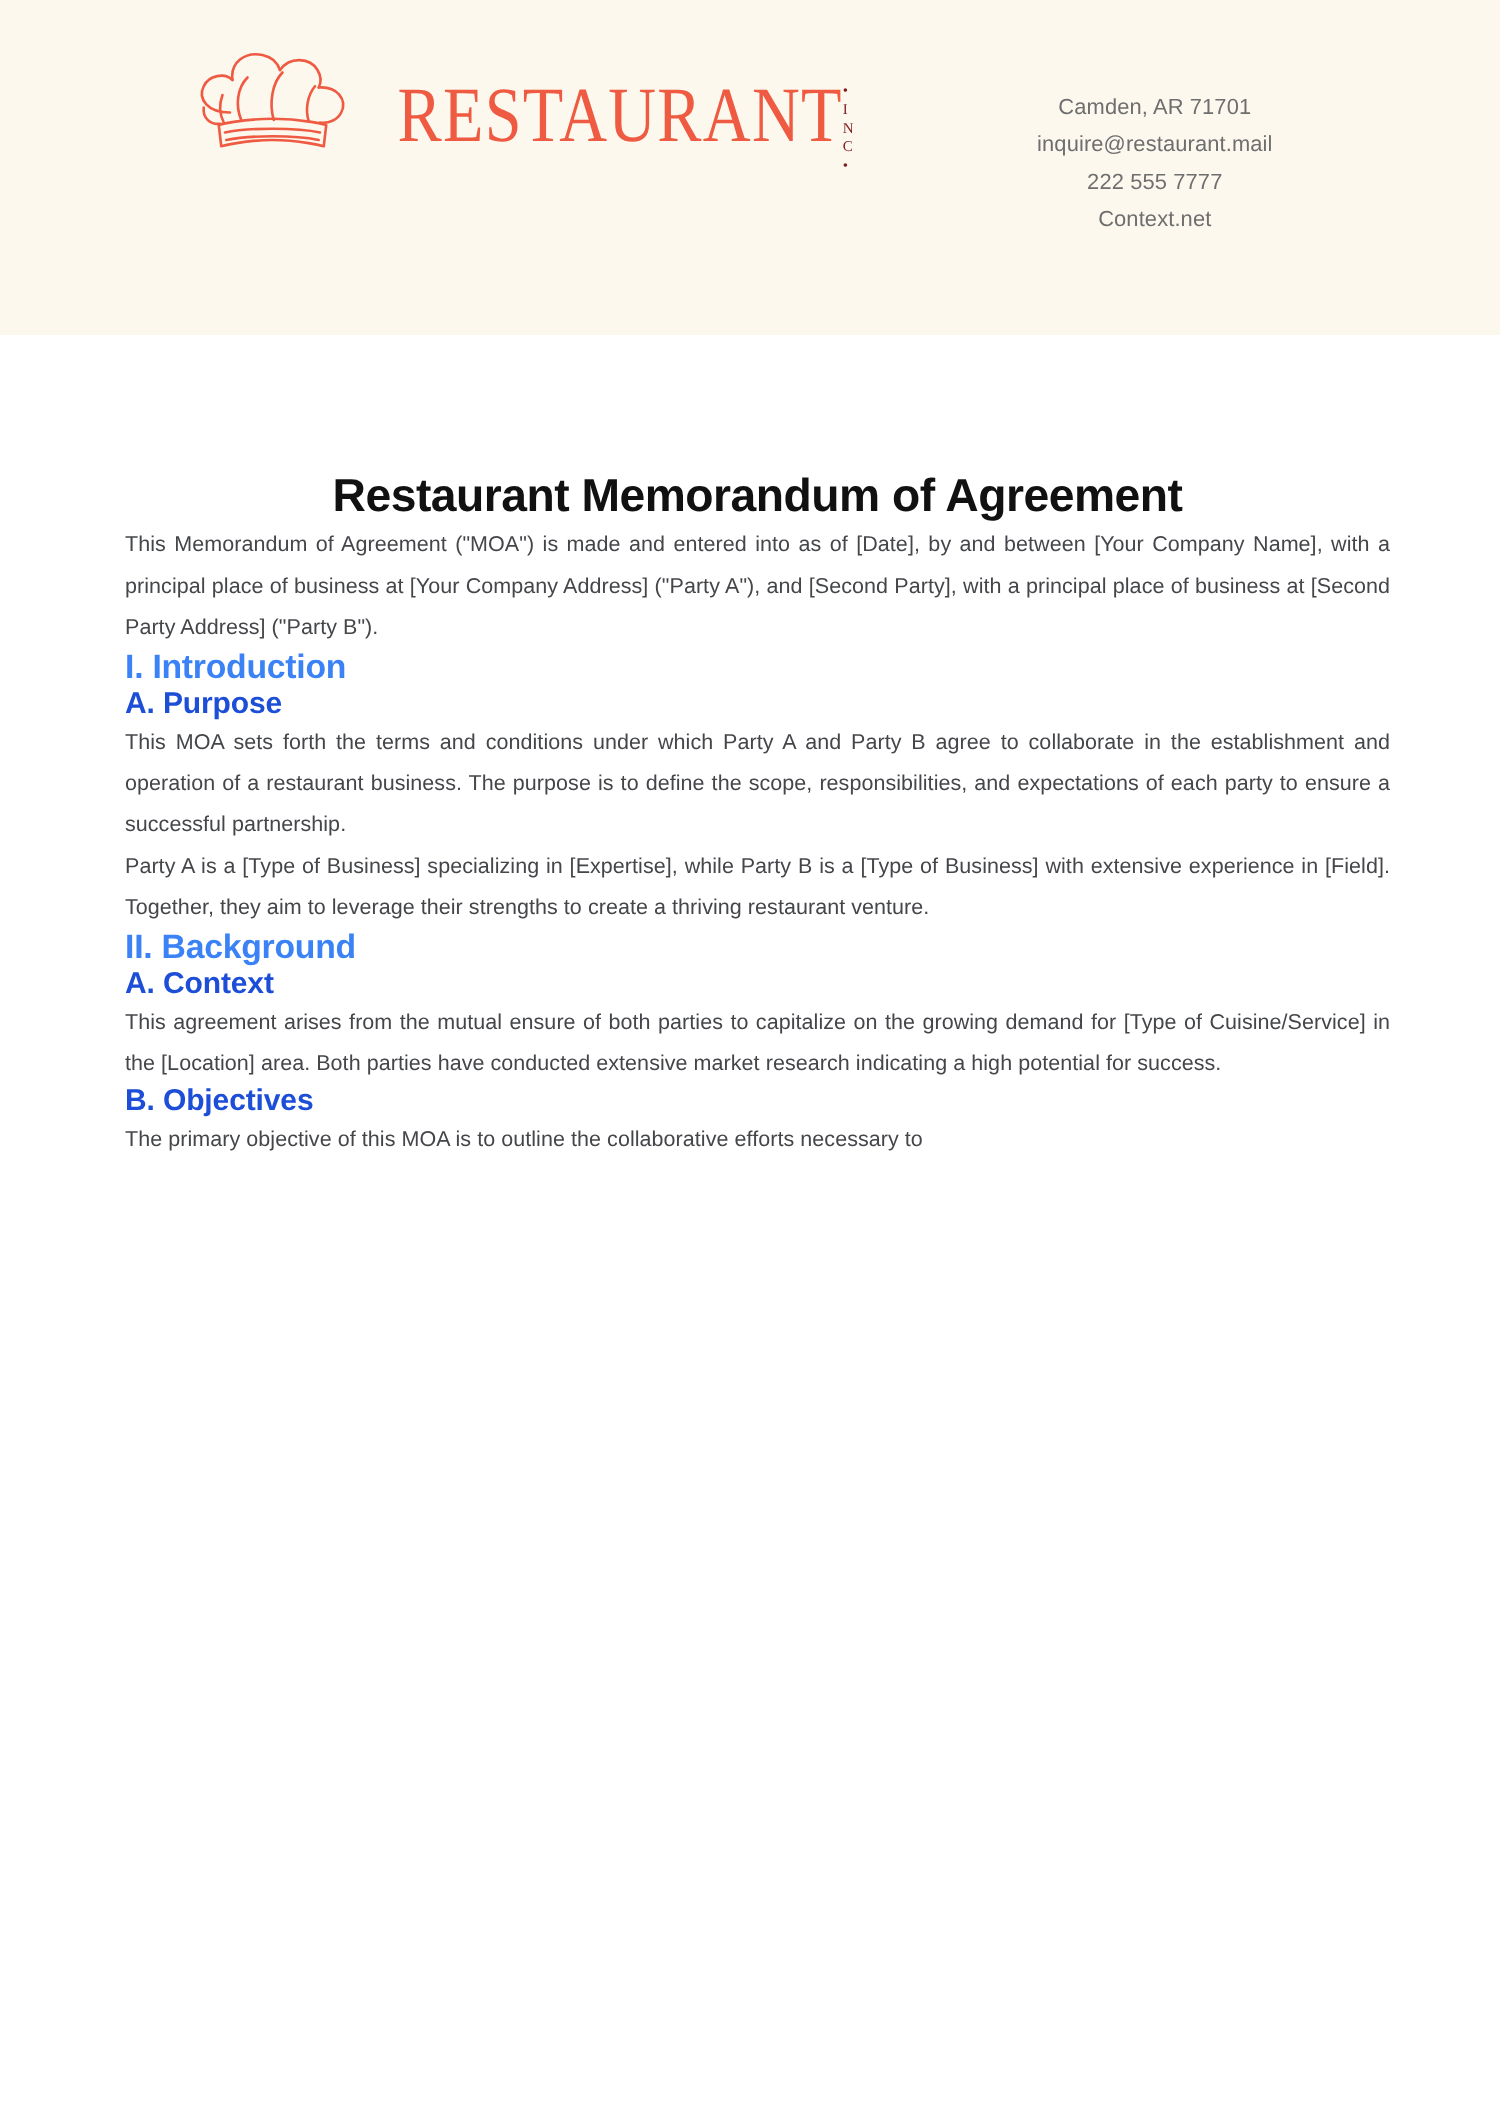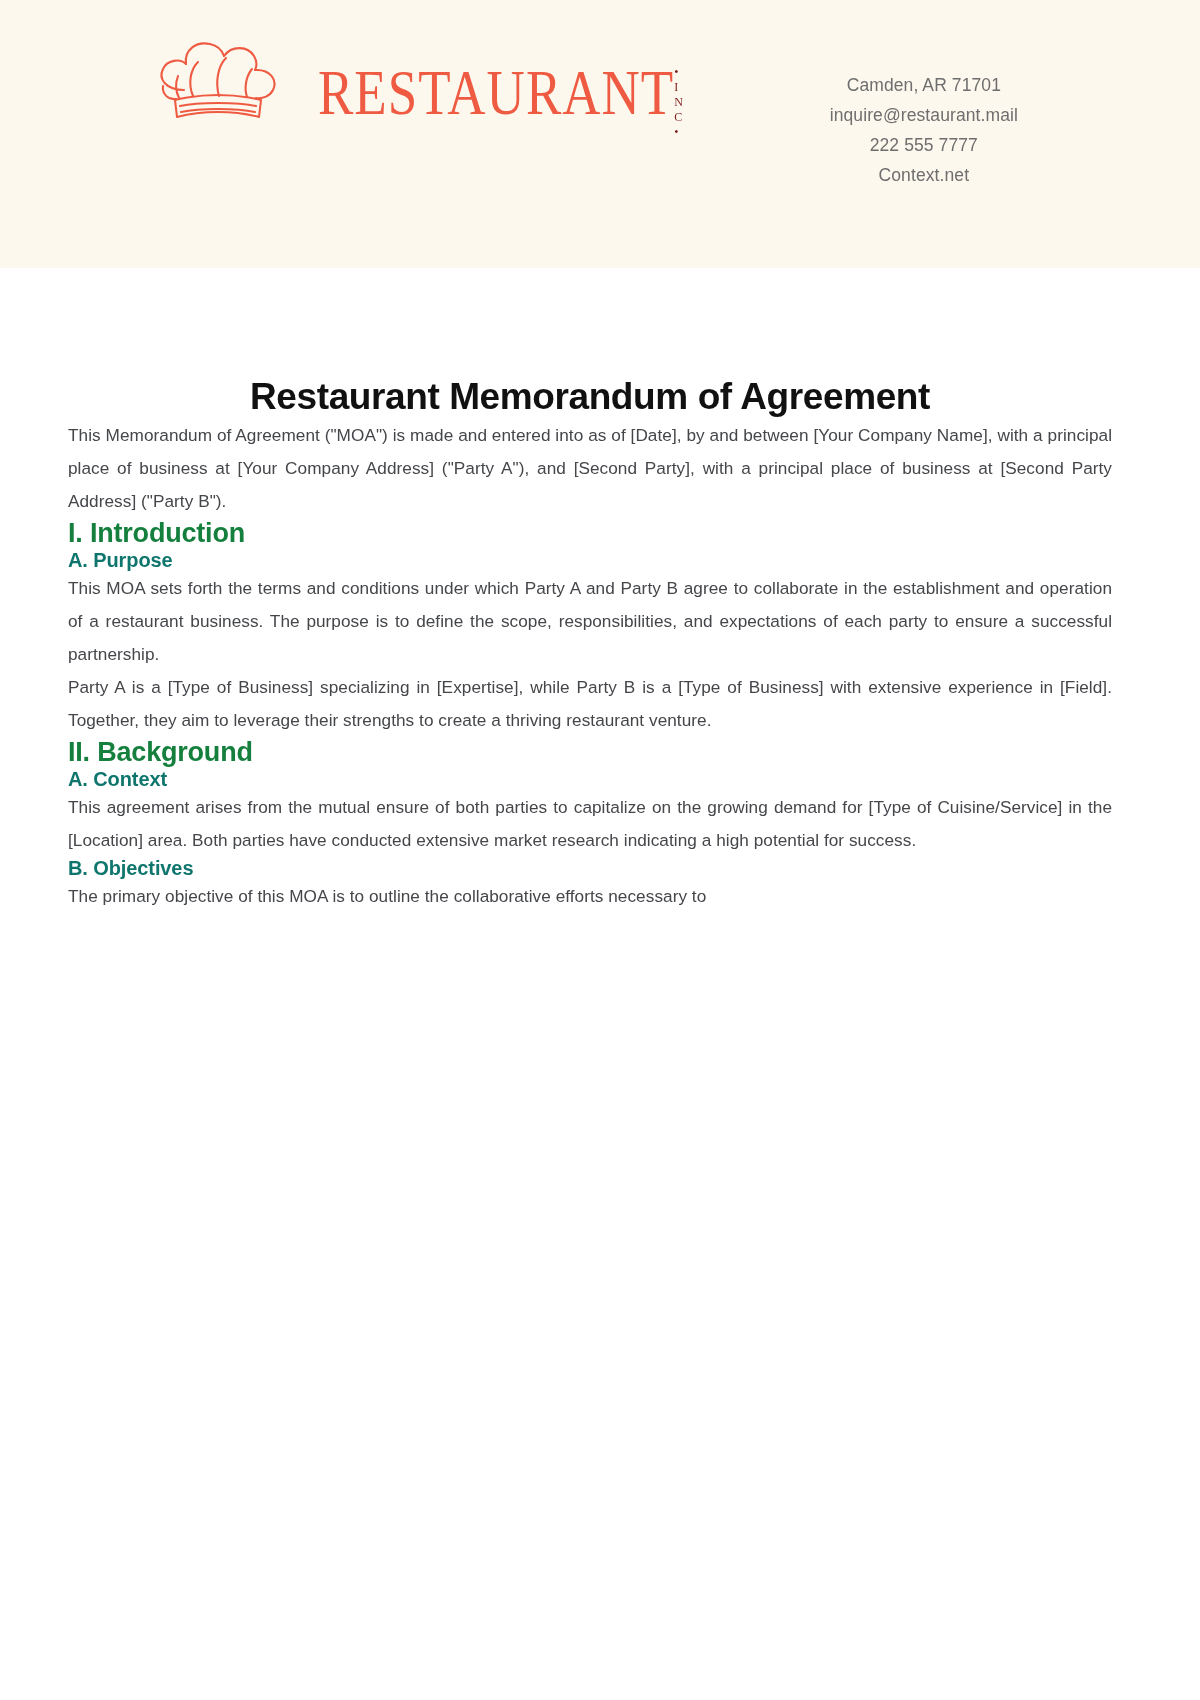--- a/index.html
+++ b/index.html
@@ -62,21 +62,21 @@
   .contact-line {
     font-size: 17.5px;
     line-height: 30px;
     color: #6E6E6E;
     letter-spacing: 0.1px;
     white-space: nowrap;
   }
 
   
   .doc-body {
-    padding: 0 88px 0 68px;
+    padding: 0 88px 0 100px;
   }
 
   .doc-title {
     font-size: 37px;
     font-weight: bold;
     color: #111111;
     text-align: center;
     letter-spacing: -0.4px;
     margin: 107px 0 0 0;
     line-height: 1.2;
@@ -90,31 +90,31 @@
     text-justify: inter-word;
     margin: 0;
     letter-spacing: 0.05px;
   }
 
   .intro-para { margin-top: 62px; }
 
   h2.section-heading {
     font-size: 27px;
     font-weight: bold;
-    color: #15803d;
+    color: #3b82f6;
     margin: 0;
     letter-spacing: -0.2px;
   }
   .sec-1 { margin-top: 63px; }
   .sec-2 { margin-top: 65px; }
 
   h3.sub-heading {
-    font-size: 20px;
+    font-size: 24px;
     font-weight: bold;
-    color: #0f766e;
+    color: #1d4ed8;
     margin: 0;
     letter-spacing: -0.1px;
   }
   .sub-gap-a { margin-top: 48px; }
   .sub-gap-b { margin-top: 58px; }
 
   .para-gap { margin-top: 28px; }
 </style>
 </head>
 <body>

